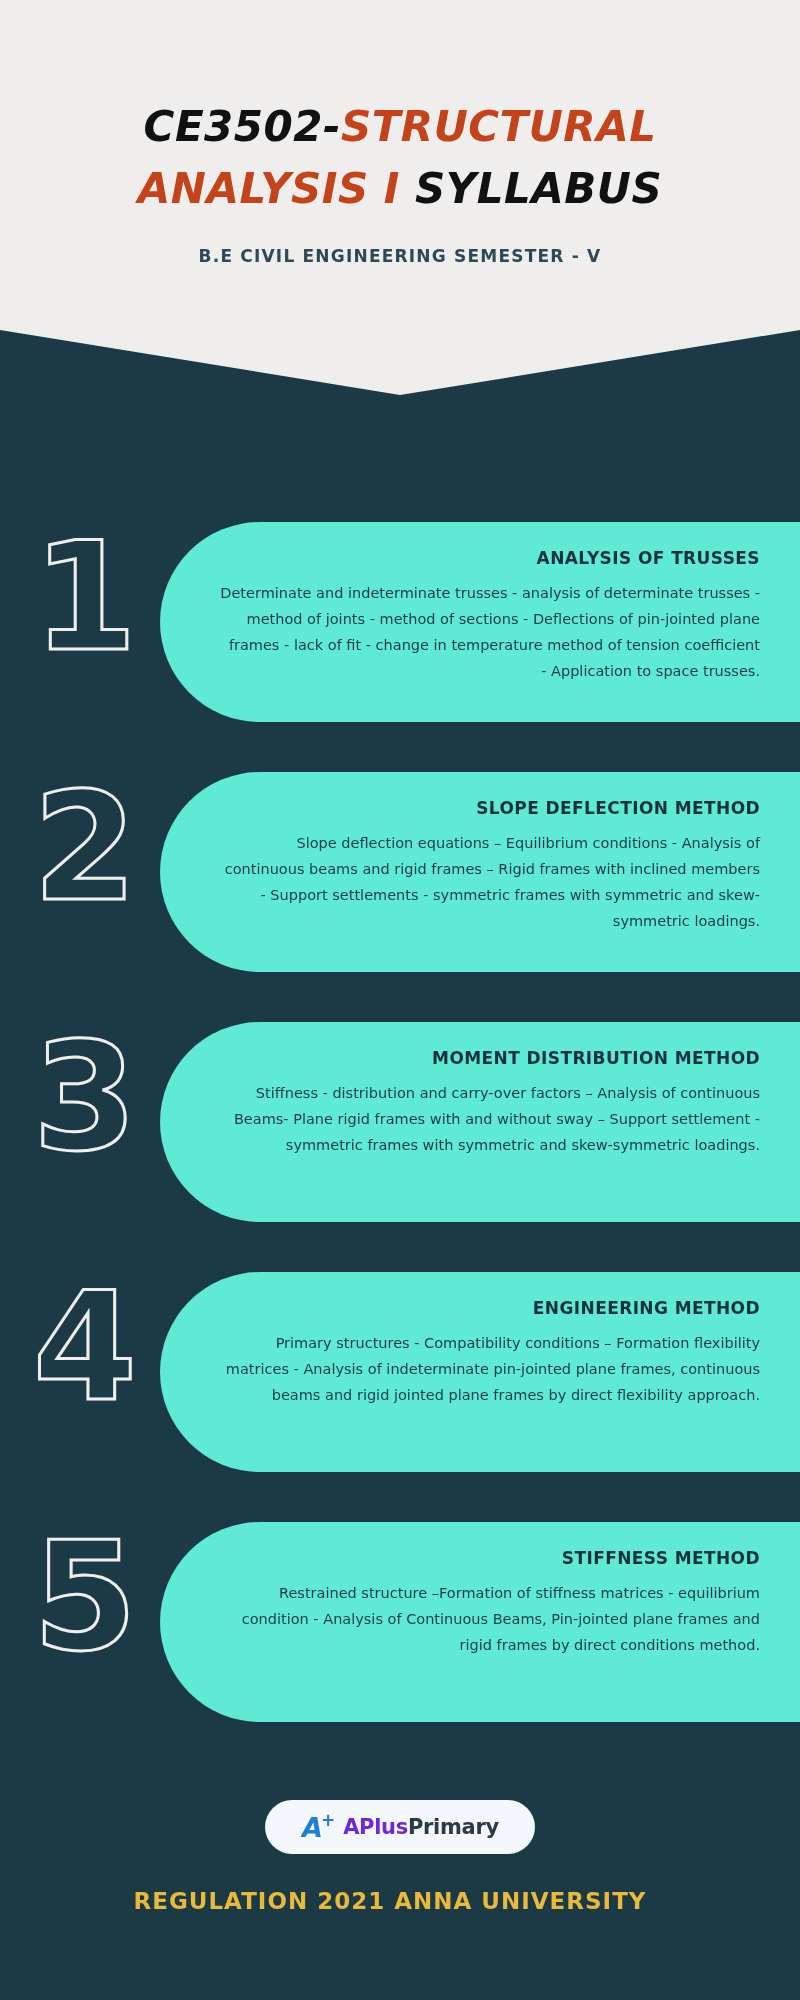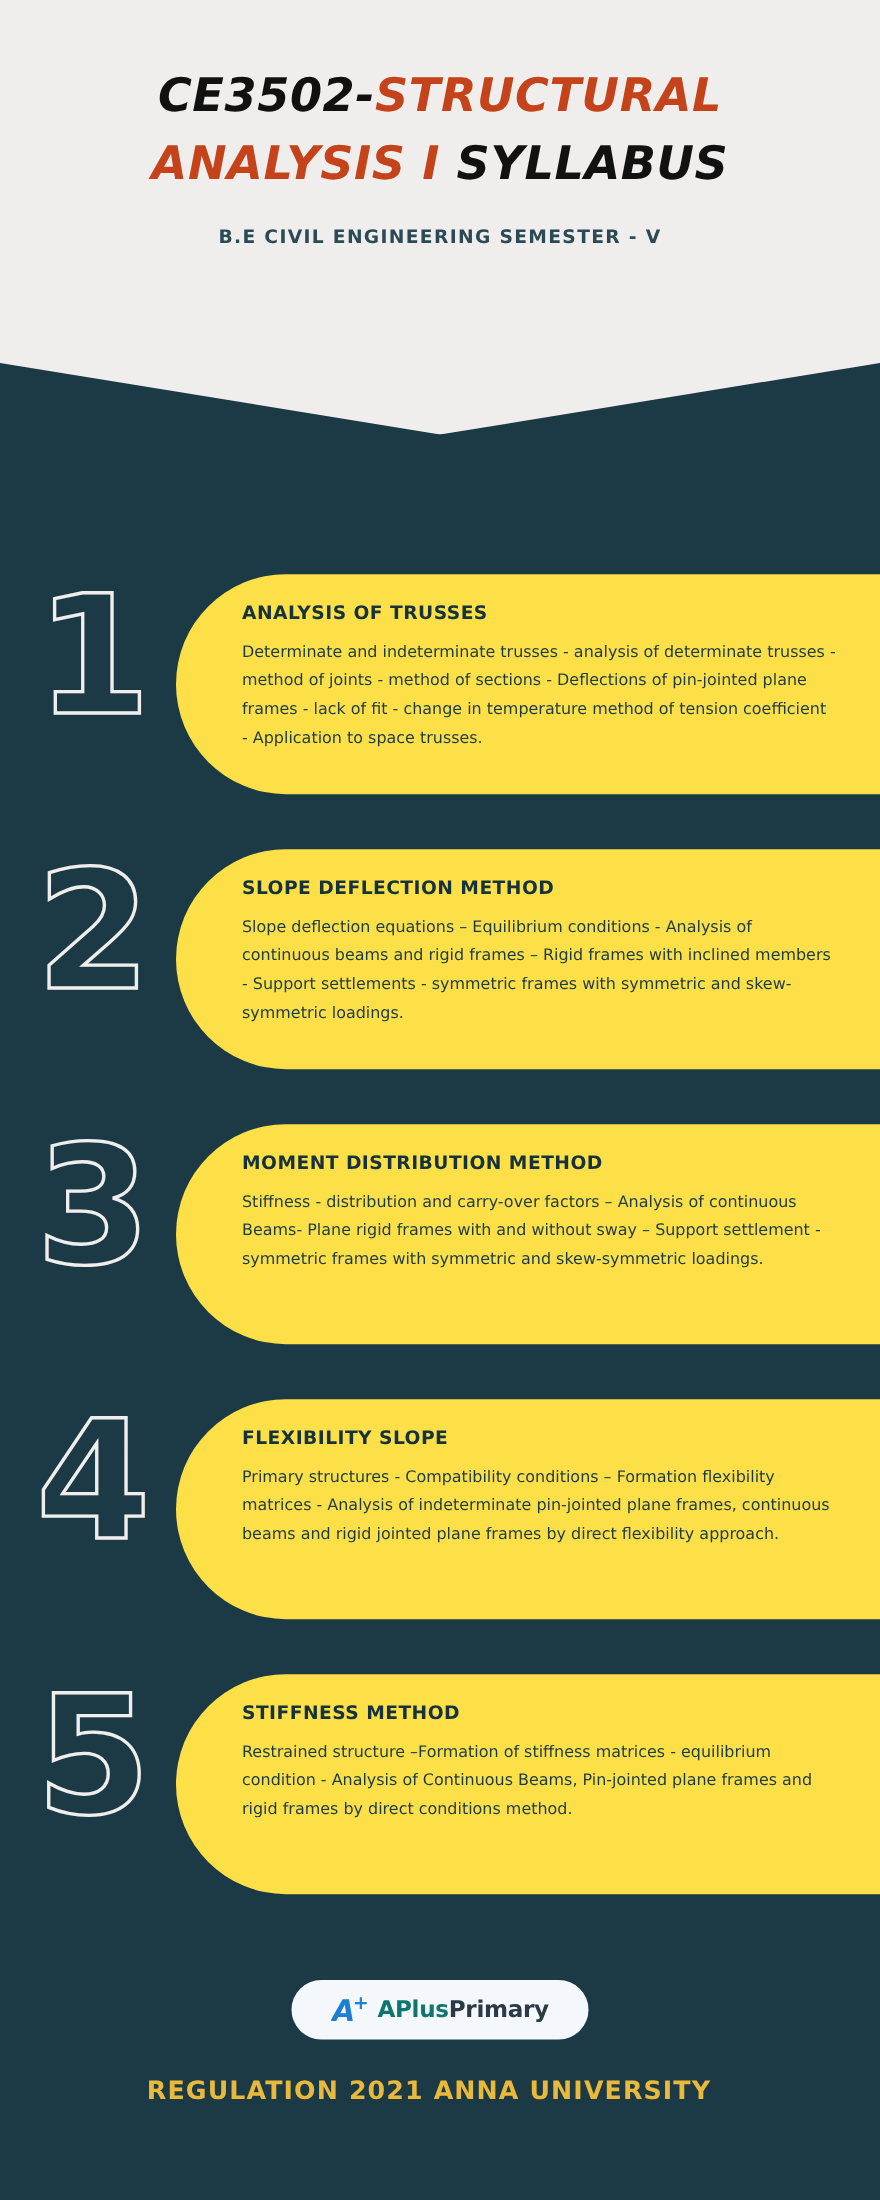--- a/index.html
+++ b/index.html
@@ -30,22 +30,22 @@
     width: 800px;
     height: 400px;
     background: #f0eeec;
     -webkit-clip-path: polygon(0 0, 800px 0, 800px 330px, 400px 395px, 0 330px);
     clip-path: polygon(0 0, 800px 0, 800px 330px, 400px 395px, 0 330px);
     box-sizing: border-box;
     padding: 0 40px;
     text-align: center;
   }
   .header-title {
-    margin: 0;
-    padding-top: 56px;
+    margin: 16px;
+    padding-top: 80px;
     font-family: "DejaVu Sans", sans-serif;
     font-size: 42px;
     line-height: 62px;
     font-weight: bold;
     font-style: italic;
     letter-spacing: 0.5px;
     color: #111111;
   }
   .header-title .accent {
     color: #c4431a;
@@ -69,24 +69,25 @@
   .item {
     position: relative;
     height: 250px;
   }
   .item .card {
     position: absolute;
     left: 160px;
     top: 22px;
     width: 640px;
     min-height: 200px;
-    background: #fde047;
+    background: #5eead4;
     border-radius: 110px 0 0 110px;
     box-sizing: border-box;
     padding: 26px 40px 26px 60px;
+    text-align: right;
   }
   .item .card-title {
     margin: 0 0 12px 0;
     font-family: "DejaVu Sans", sans-serif;
     font-size: 17px;
     font-weight: bold;
     letter-spacing: 0.4px;
     color: #16323c;
   }
   .item .card-text {
@@ -132,21 +133,21 @@
     height: 34px;
     position: relative;
     flex: 0 0 auto;
   }
   .logo-text {
     font-family: "DejaVu Sans", sans-serif;
     font-size: 21px;
     font-weight: bold;
     letter-spacing: -0.3px;
   }
-  .logo-text .blue { color: #0f766e; }
+  .logo-text .blue { color: #6d28d9; }
   .logo-text .dark { color: #2b3a44; }
 
   .footer-note {
     position: absolute;
     left: 0;
     top: 1888px;
     width: 780px;
     text-align: center;
     font-family: "DejaVu Sans", sans-serif;
     font-size: 23px;
@@ -189,21 +190,21 @@
       <div class="numeral">3</div>
       <div class="card">
         <div class="card-title">MOMENT DISTRIBUTION METHOD</div>
         <p class="card-text">Stiffness - distribution and carry-over factors – Analysis of continuous Beams- Plane rigid frames with and without sway – Support settlement - symmetric frames with symmetric and skew-symmetric loadings.</p>
       </div>
     </div>
 
     <div class="item">
       <div class="numeral">4</div>
       <div class="card">
-        <div class="card-title">FLEXIBILITY SLOPE</div>
+        <div class="card-title">ENGINEERING METHOD</div>
         <p class="card-text">Primary structures - Compatibility conditions – Formation flexibility matrices - Analysis of indeterminate pin-jointed plane frames, continuous beams and rigid jointed plane frames by direct flexibility approach.</p>
       </div>
     </div>
 
     <div class="item">
       <div class="numeral">5</div>
       <div class="card">
         <div class="card-title">STIFFNESS METHOD</div>
         <p class="card-text">Restrained structure –Formation of stiffness matrices - equilibrium condition - Analysis of Continuous Beams, Pin-jointed plane frames and rigid frames by direct conditions method.</p>
       </div>

